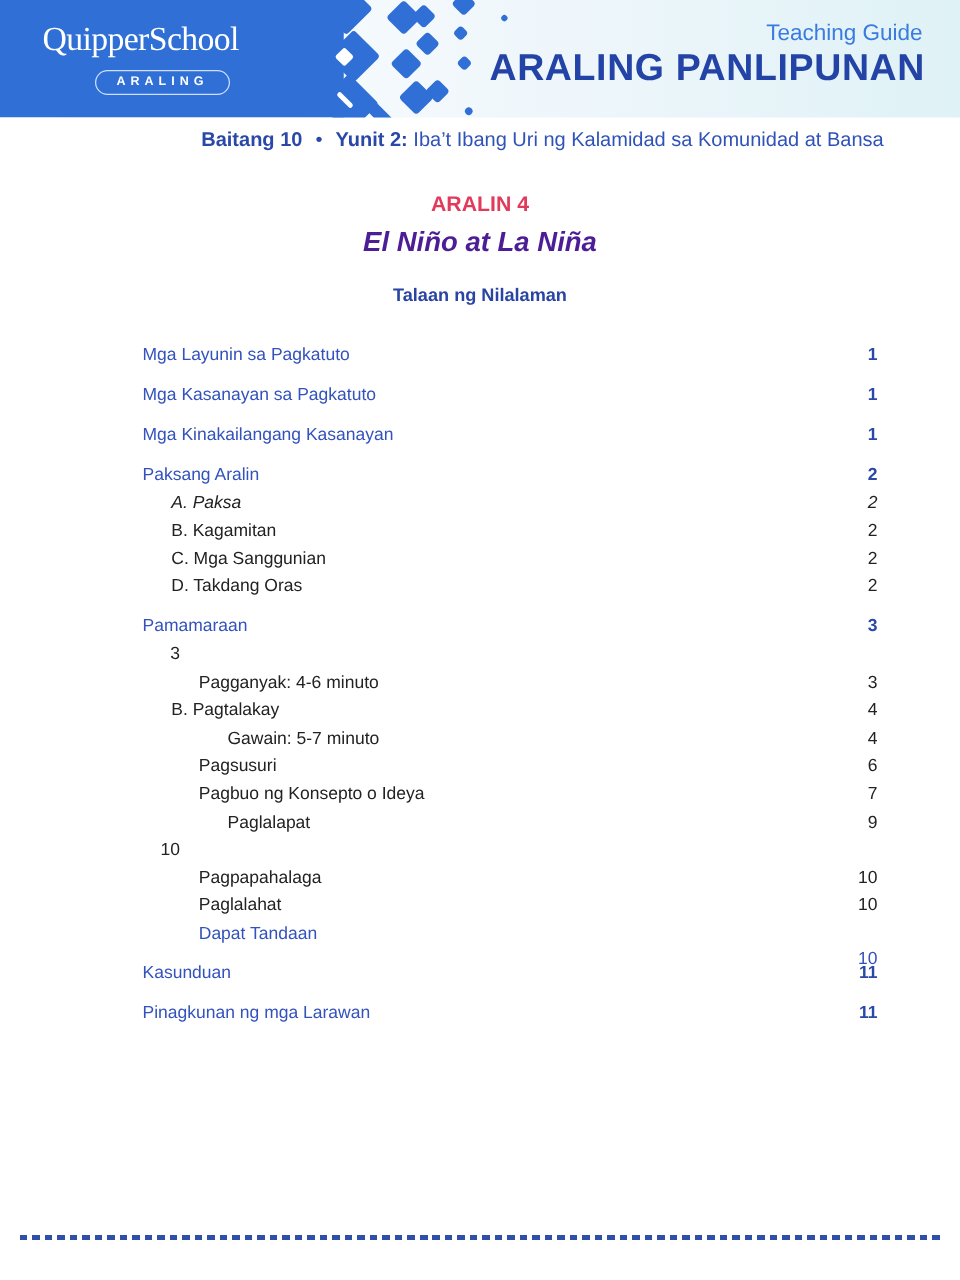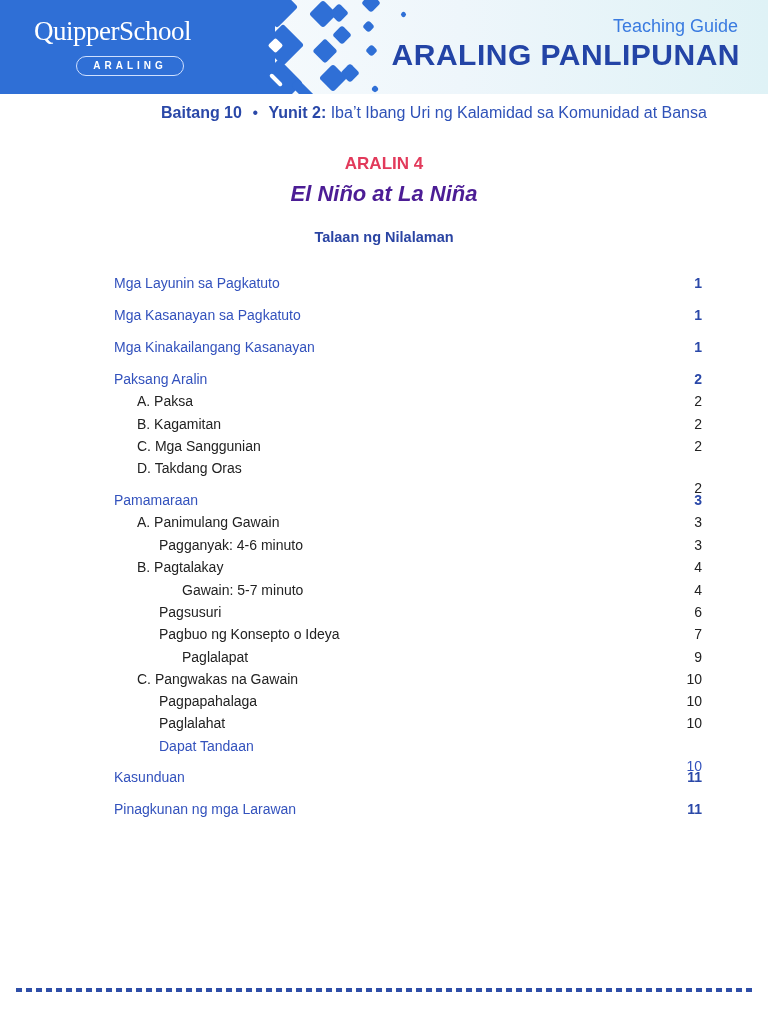--- a/index.html
+++ b/index.html
@@ -116,42 +116,41 @@
       <span class="pg">1</span>
     </div>
     <div class="row lvl0" style="top: 337px;">
       <span class="lbl" style="padding-left: 0px;">Mga Kinakailangang Kasanayan</span>
       <span class="pg">1</span>
     </div>
     <div class="row lvl0" style="top: 369px;">
       <span class="lbl" style="padding-left: 0px;">Paksang Aralin</span>
       <span class="pg">2</span>
     </div>
-    <div class="row dark" style="top: 391px;">
+    <div class="row dark" style="top: 391px; font-style: italic;">
       <span class="lbl" style="padding-left: 23px;">A. Paksa</span>
       <span class="pg">2</span>
     </div>
     <div class="row dark" style="top: 414px;">
       <span class="lbl" style="padding-left: 23px;">B. Kagamitan</span>
       <span class="pg">2</span>
     </div>
     <div class="row dark" style="top: 436px;">
       <span class="lbl" style="padding-left: 23px;">C. Mga Sanggunian</span>
       <span class="pg">2</span>
     </div>
-    <div class="row dark" style="top: 458px; flex-direction: column;">
+    <div class="row dark" style="top: 458px;">
       <span class="lbl" style="padding-left: 23px;">D. Takdang Oras</span>
       <span class="pg">2</span>
     </div>
     <div class="row lvl0" style="top: 490px;">
       <span class="lbl" style="padding-left: 0px;">Pamamaraan</span>
       <span class="pg">3</span>
     </div>
     <div class="row dark" style="top: 512px;">
-      <span class="lbl" style="padding-left: 23px;">A. Panimulang Gawain</span>
       <span class="pg">3</span>
     </div>
     <div class="row dark" style="top: 535px;">
       <span class="lbl" style="padding-left: 45px;">Pagganyak: 4-6 minuto</span>
       <span class="pg">3</span>
     </div>
     <div class="row dark" style="top: 557px;">
       <span class="lbl" style="padding-left: 23px; text-align: center;">B. Pagtalakay</span>
       <span class="pg">4</span>
     </div>
@@ -165,21 +164,20 @@
     </div>
     <div class="row dark" style="top: 624px;">
       <span class="lbl" style="padding-left: 45px;">Pagbuo ng Konsepto o Ideya</span>
       <span class="pg">7</span>
     </div>
     <div class="row dark" style="top: 647px;">
       <span class="lbl" style="padding-left: 68px;">Paglalapat</span>
       <span class="pg">9</span>
     </div>
     <div class="row dark" style="top: 669px;">
-      <span class="lbl" style="padding-left: 23px;">C. Pangwakas na Gawain</span>
       <span class="pg">10</span>
     </div>
     <div class="row dark" style="top: 691px;">
       <span class="lbl" style="padding-left: 45px;">Pagpapahalaga</span>
       <span class="pg">10</span>
     </div>
     <div class="row dark" style="top: 713px;">
       <span class="lbl" style="padding-left: 45px;">Paglalahat</span>
       <span class="pg">10</span>
     </div>

